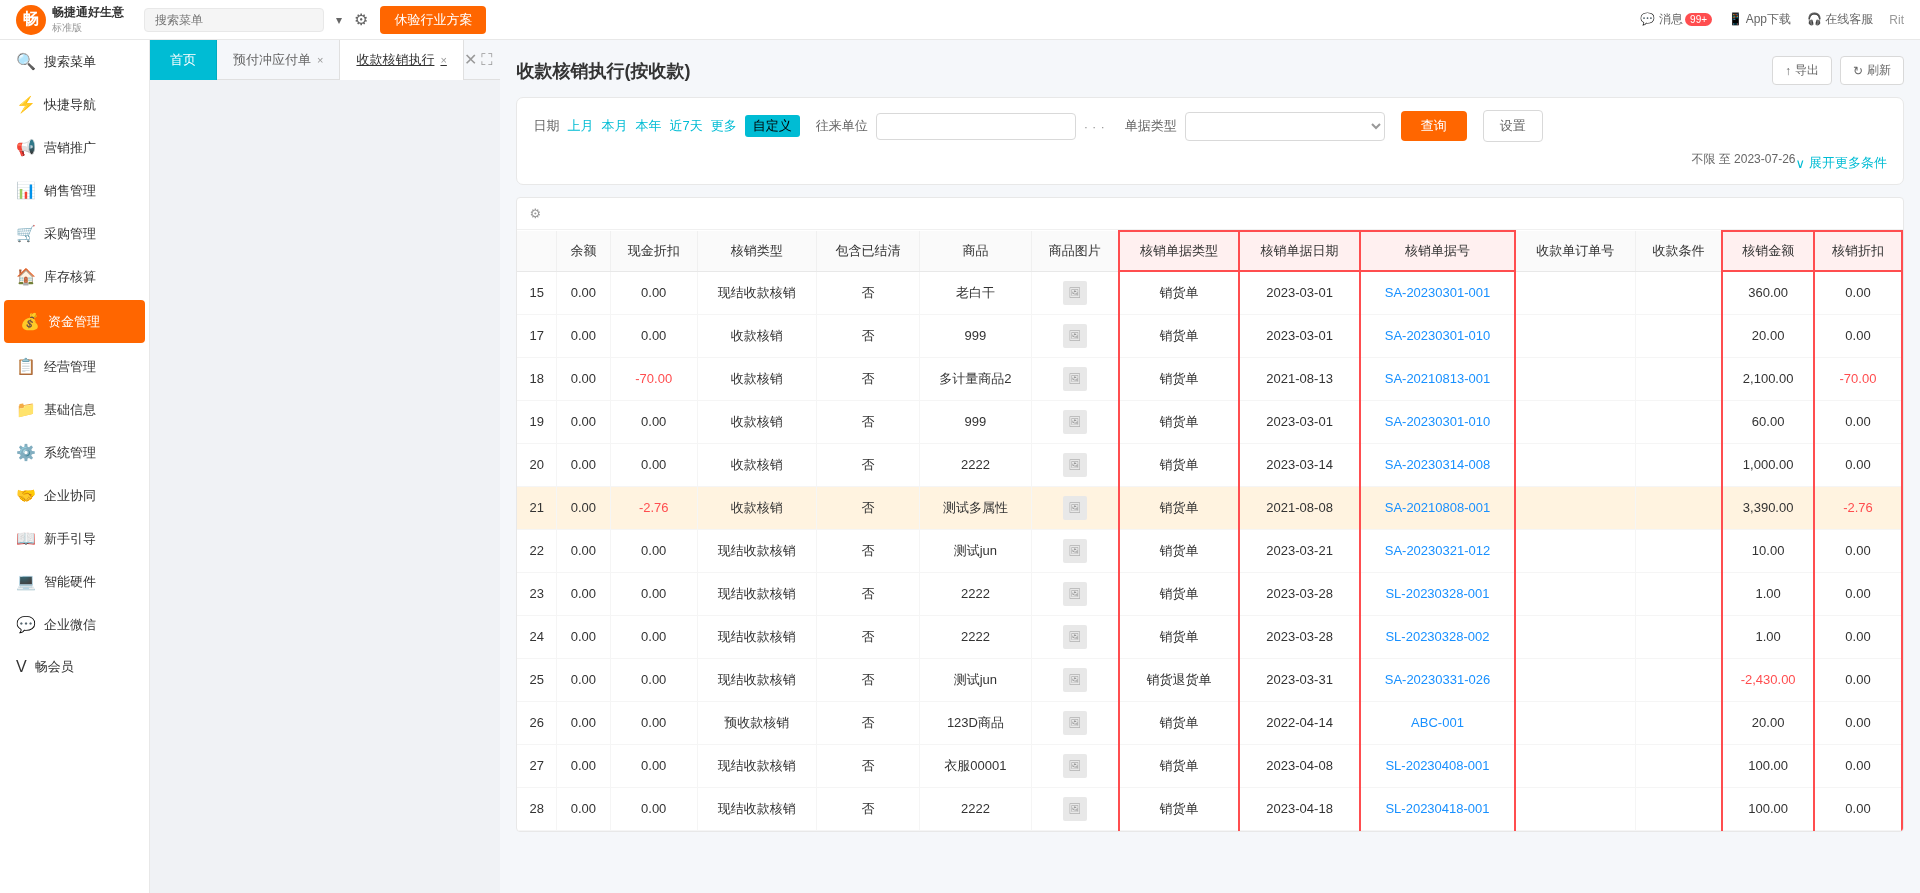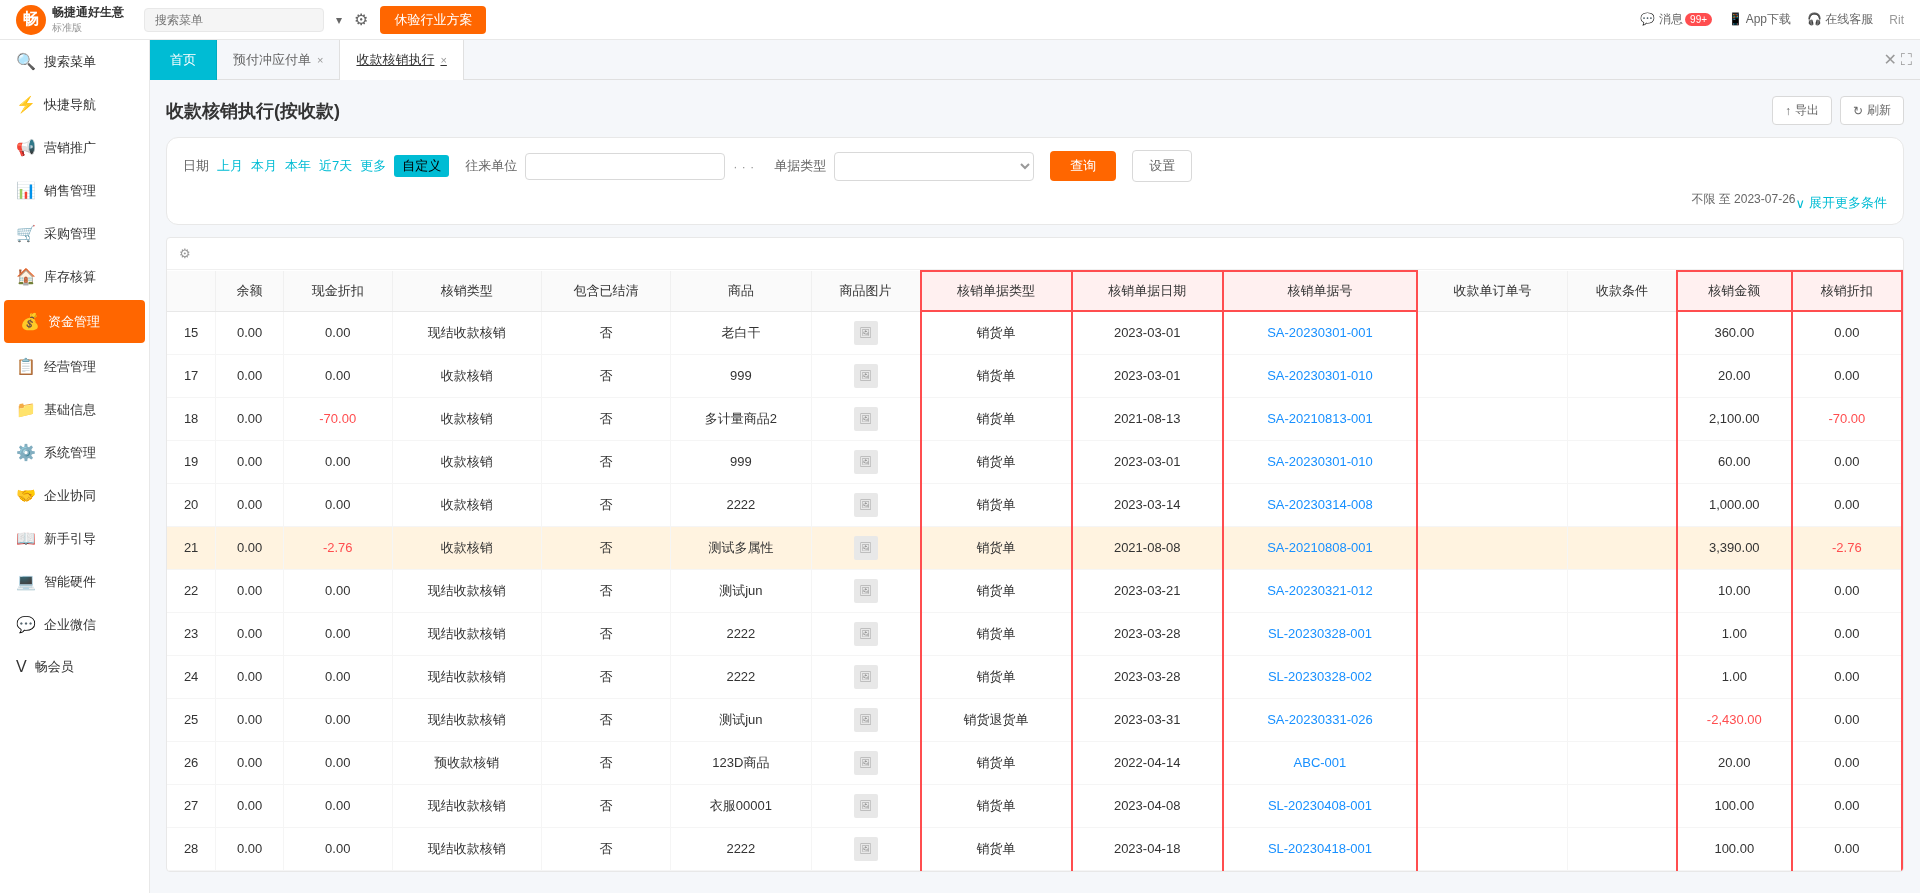--- a/index.html
+++ b/index.html
@@ -91,21 +91,21 @@
       gap: 8px;
       padding: 12px 16px;
       cursor: pointer;
       color: #333;
       font-size: 13px;
     }
     .sidebar-item.active { background: #ff6600; color: white; border-radius: 4px; margin: 2px 4px; }
     .sidebar-item .icon { font-size: 16px; }
 
     
-    .main-area { flex: 1; display: flex; flex-direction: column; overflow: hidden; }
+    .main-area { flex: 1; display: flex; overflow: hidden; }
 
     
     .tab-bar {
       height: 40px;
       background: #f5f7fa;
       border-bottom: 1px solid #e0e0e0;
       display: flex;
       align-items: center;
       padding-left: 0;
     }
@@ -166,21 +166,21 @@
       padding: 5px 12px;
       border-radius: 4px;
       cursor: pointer;
       font-size: 12px;
       display: flex; align-items: center; gap: 4px;
     }
 
     
     .filter-bar {
       background: #fff;
-      border-radius: 12px;
+      border-radius: 7px;
       padding: 12px 16px;
       margin-bottom: 12px;
       border: 1px solid #e8e8e8;
     }
     .filter-row { display: flex; align-items: center; gap: 16px; flex-wrap: wrap; }
     .filter-item { display: flex; align-items: center; gap: 8px; }
     .filter-label { color: #666; font-size: 13px; white-space: nowrap; }
     .filter-link { color: #00bcd4; cursor: pointer; font-size: 13px; }
     .filter-link.active { background: #00bcd4; color: #000000; padding: 2px 8px; border-radius: 3px; }
     .date-range { color: #666; font-size: 12px; }

